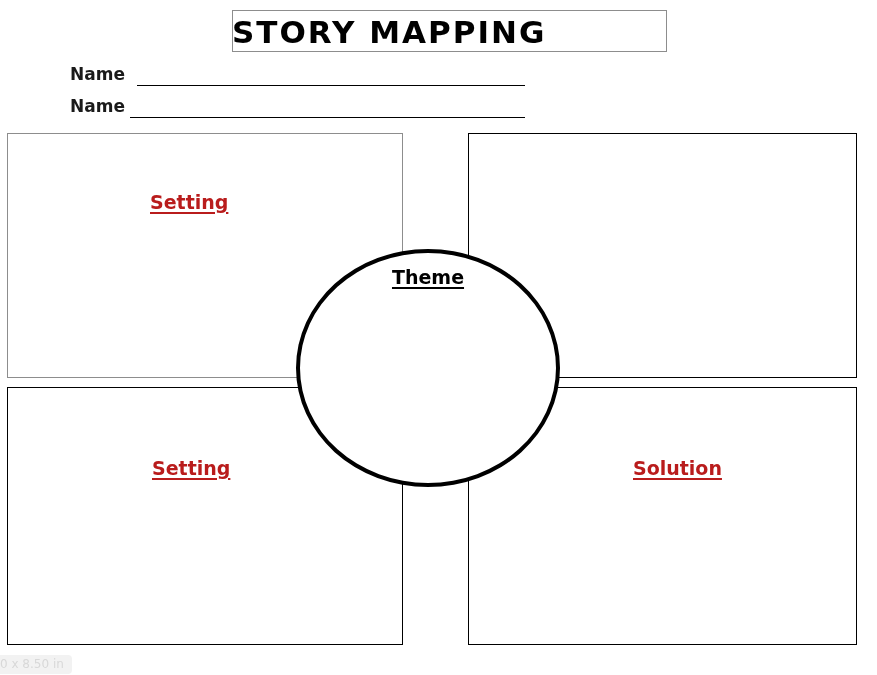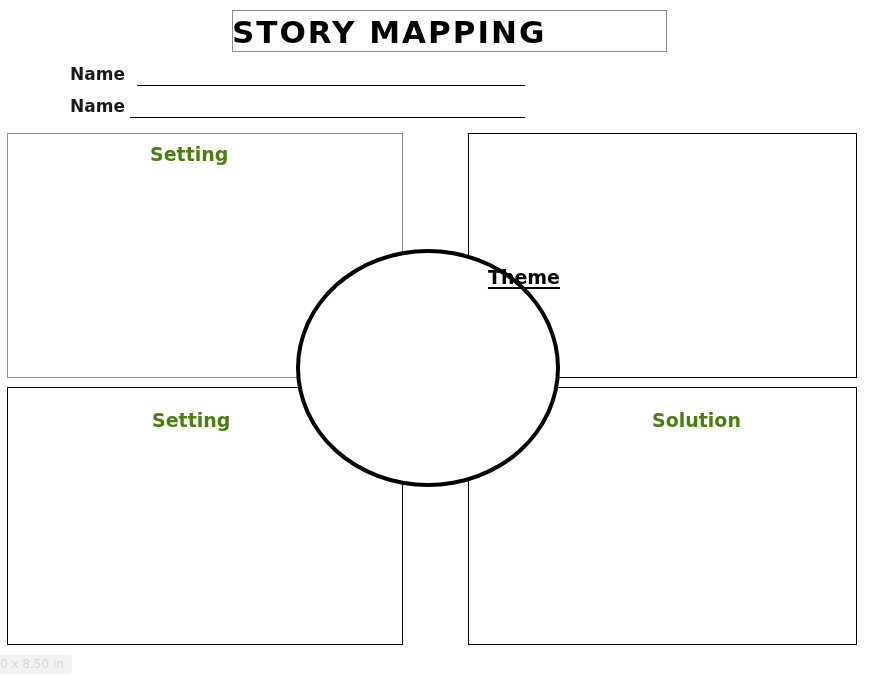--- a/index.html
+++ b/index.html
@@ -86,49 +86,51 @@
   #box-characters { left: 468px; top: 133px; width: 389px; height: 245px; border: 1.8px solid #000000; }
   #box-problem    { left: 7px;   top: 387px; width: 396px; height: 258px; border: 1.8px solid #000000; }
   #box-solution   { left: 468px; top: 387px; width: 389px; height: 258px; border: 1.8px solid #000000; }
 
   .quad-label {
     position: absolute;
     z-index: 5;
     font-family: "DejaVu Sans", sans-serif;
     font-size: 19px;
     font-weight: bold;
-    color: #4d7c0f;
+    color: #b91c1c;
+    text-decoration: underline;
     text-decoration-thickness: 2px;
     text-underline-offset: 3px;
     white-space: nowrap;
+    margin-top: 48px;
   }
   #label-setting    { left: 150px; top: 143px; }
   #label-characters { left: 626px; top: 153px; }
   #label-problem    { left: 152px; top: 409px; }
-  #label-solution   { left: 652px; top: 409px; }
+  #label-solution   { left: 633px; top: 409px; }
 
   
   .theme-circle {
     position: absolute;
     left: 296px;
     top: 249px;
     width: 264px;
     height: 238px;
     border-radius: 50%;
     background: #ffffff;
     border: 4px solid #000000;
     box-sizing: border-box;
     z-index: 6;
   }
   .theme-label {
     position: absolute;
     left: 296px;
     top: 266px;
     width: 264px;
-    text-align: right;
+    text-align: center;
     font-family: "DejaVu Sans", sans-serif;
     font-size: 19px;
     font-weight: bold;
     color: #000000;
     text-decoration: underline;
     text-decoration-thickness: 2px;
     text-underline-offset: 3px;
     z-index: 7;
     white-space: nowrap;
   }

